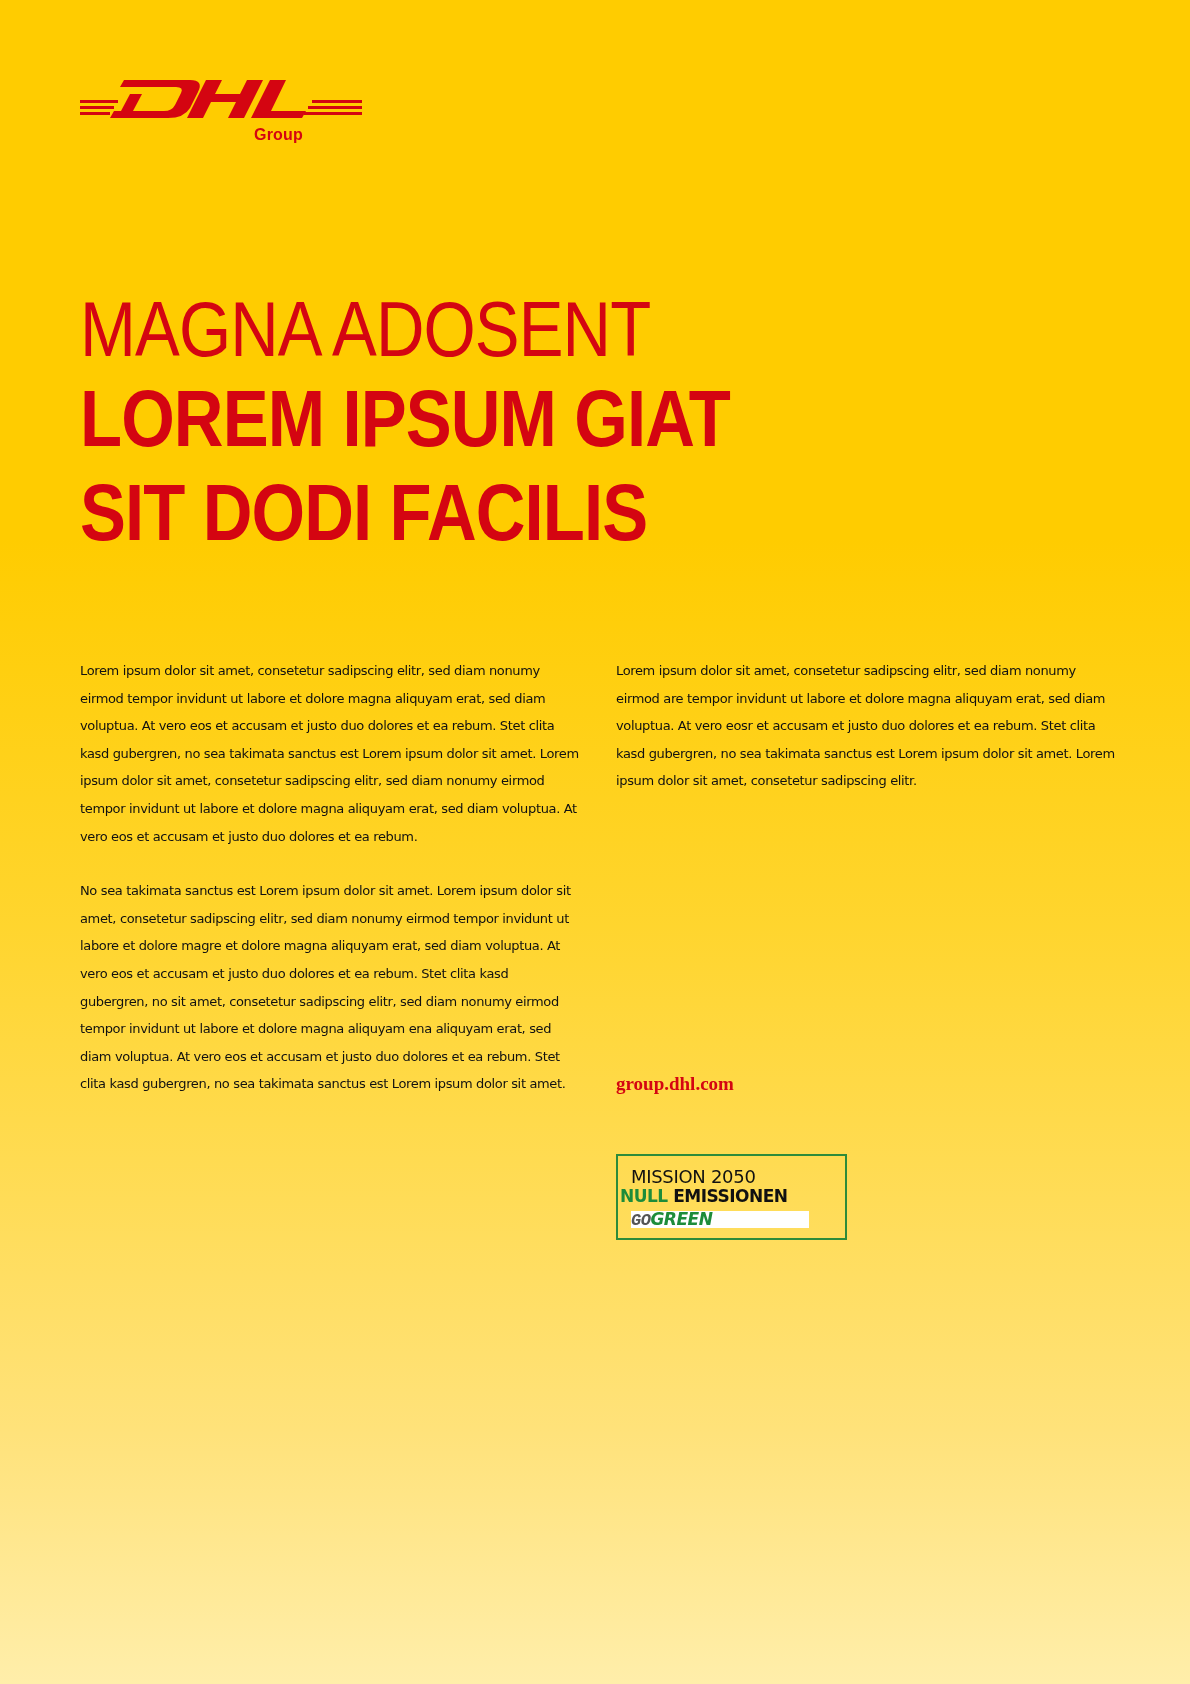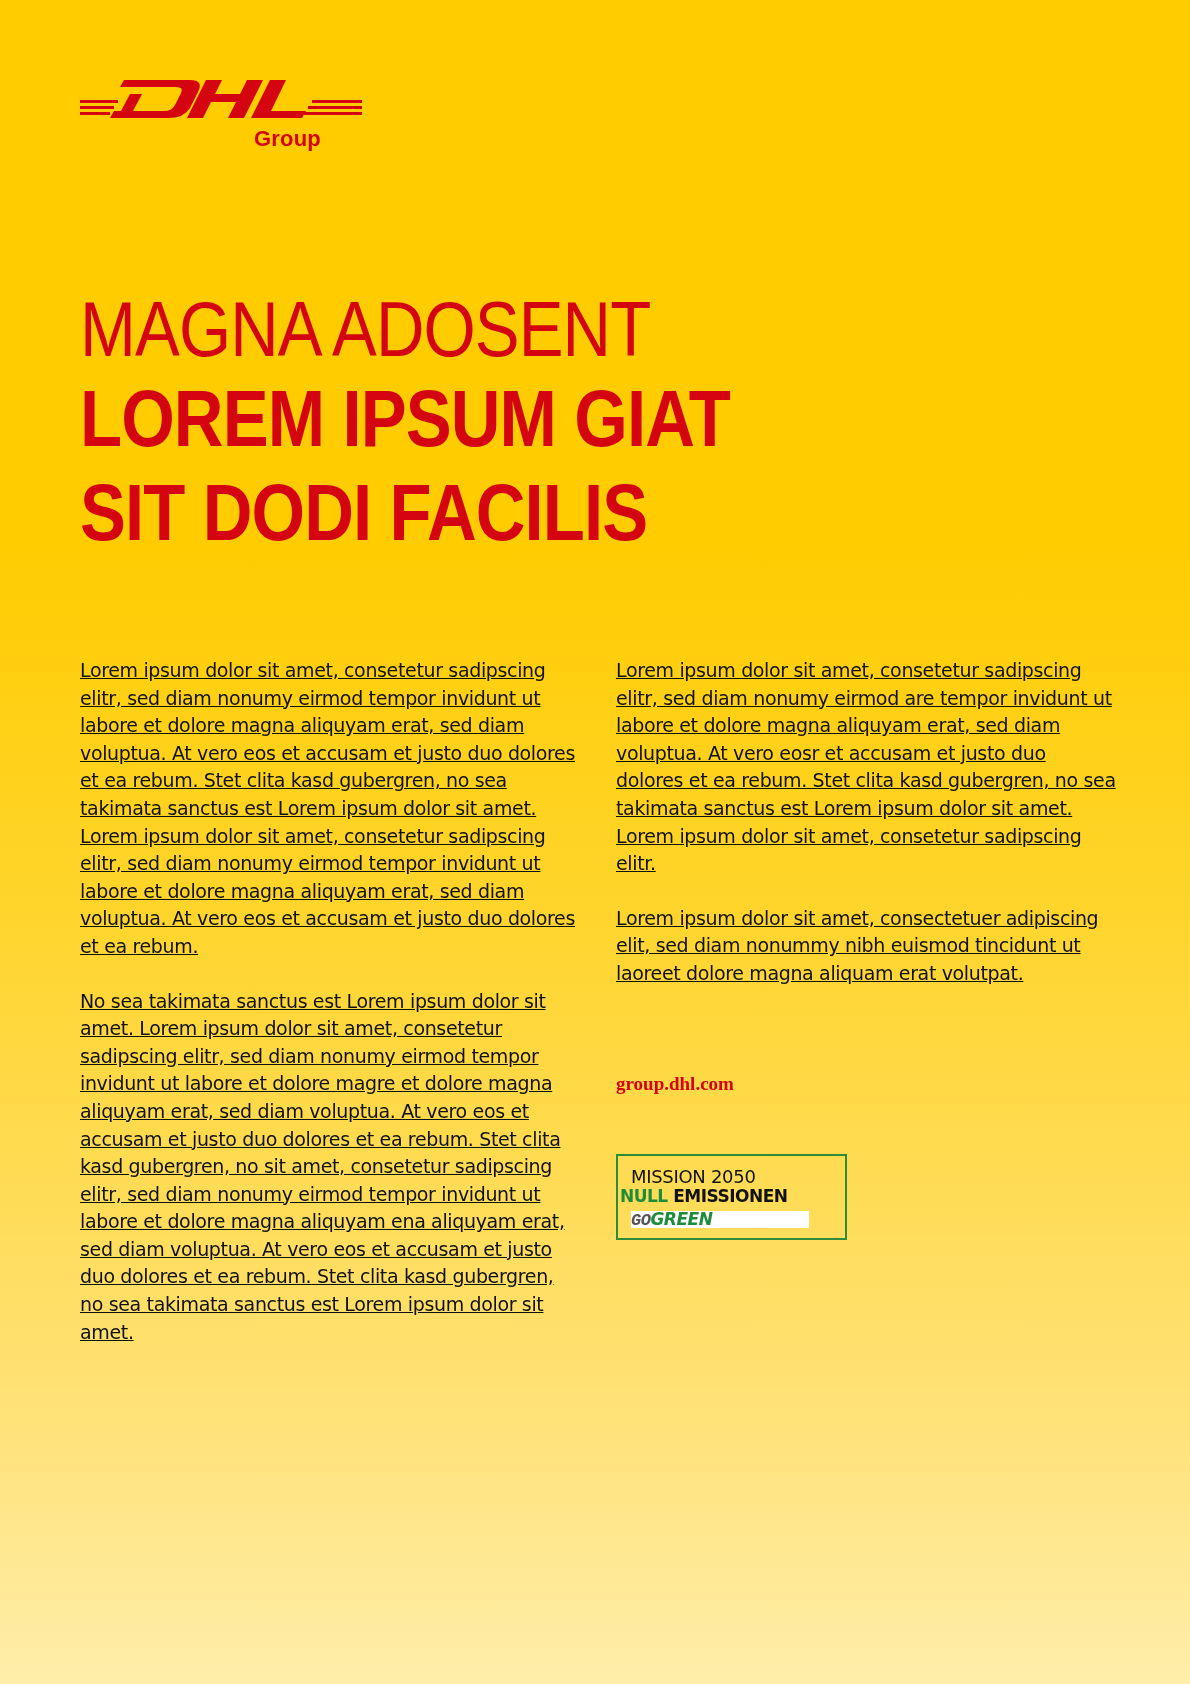--- a/index.html
+++ b/index.html
@@ -8,43 +8,42 @@
     background: linear-gradient(to bottom, #FFCC00 0%, #FFCC00 32%, #FFD52E 55%, #FFE27A 85%, #FFEEAA 100%);
     font-family: "DejaVu Sans", sans-serif;
     color: #111;
     position: relative;
   }
   .logo { position: absolute; left: 80px; top: 78px; width: 282px; height: 76px; }
   .logo svg { display: block; }
   .logo-sub {
     position: absolute; left: 174px; top: 48px;
     font-family: "Liberation Sans", sans-serif; font-weight: bold;
-    font-size: 22px; color: #D40511; letter-spacing: 0.2px;
+    font-size: 16px; color: #D40511; letter-spacing: 0.2px;
   }
   .headline { position: absolute; left: 80px; top: 286px; color: #D40511; }
   .headline .thin {
     font-family: "Liberation Sans", sans-serif; font-weight: normal;
     font-size: 78px; line-height: 86px; letter-spacing: -1px;
     transform: scaleX(0.86); transform-origin: left;
     white-space: nowrap;
   }
   .headline .bold {
     font-family: "Liberation Sans", sans-serif; font-weight: bold;
     font-size: 80px; line-height: 94px; letter-spacing: -1px;
     transform: scaleX(0.86); transform-origin: left;
     white-space: nowrap;
   }
   .col { position: absolute; top: 657px; width: 500px; }
   .col.left { left: 80px; }
   .col.right { left: 616px; }
   .col p {
     margin: 0 0 27px 0;
-    font-size: 19px; line-height: 27.6px; color: #111;
+    font-size: 13px; line-height: 27.6px; color: #111;
     letter-spacing: -0.35px;
-    text-decoration: underline;
   }
   .link {
     font-family: Liberation Serif, serif; font-weight: bold;
     font-size: 19px; color: #D40511; text-decoration: none;
     position: absolute; left: 616px; top: 1073px;
   }
   .badge {
     position: absolute; left: 616px; top: 1154px; width: 231px; height: 86px;
     border: 2px solid #2E8B3A; box-sizing: border-box;
   }
@@ -87,21 +86,20 @@
   <div class="bold">SIT DODI FACILIS</div>
 </div>
 
 <div class="col left">
   <p>Lorem ipsum dolor sit amet, consetetur sadipscing elitr, sed diam nonumy eirmod tempor invidunt ut labore et dolore magna aliquyam erat, sed diam voluptua. At vero eos et accusam et justo duo dolores et ea rebum. Stet clita kasd gubergren, no sea takimata sanctus est Lorem ipsum dolor sit amet. Lorem ipsum dolor sit amet, consetetur sadipscing elitr, sed diam nonumy eirmod tempor invidunt ut labore et dolore magna aliquyam erat, sed diam voluptua. At vero eos et accusam et justo duo dolores et ea rebum.</p>
   <p>No sea takimata sanctus est Lorem ipsum dolor sit amet. Lorem ipsum dolor sit amet, consetetur sadipscing elitr, sed diam nonumy eirmod tempor invidunt ut labore et dolore magre et dolore magna aliquyam erat, sed diam voluptua. At vero eos et accusam et justo duo dolores et ea rebum. Stet clita kasd gubergren, no sit amet, consetetur sadipscing elitr, sed diam nonumy eirmod tempor invidunt ut labore et dolore magna aliquyam ena aliquyam erat, sed diam voluptua. At vero eos et accusam et justo duo dolores et ea rebum. Stet clita kasd gubergren, no sea takimata sanctus est Lorem ipsum dolor sit amet.</p>
 </div>
 
 <div class="col right">
   <p>Lorem ipsum dolor sit amet, consetetur sadipscing elitr, sed diam nonumy eirmod are tempor invidunt ut labore et dolore magna aliquyam erat, sed diam voluptua. At vero eosr et accusam et justo duo dolores et ea rebum. Stet clita kasd gubergren, no sea takimata sanctus est Lorem ipsum dolor sit amet. Lorem ipsum dolor sit amet, consetetur sadipscing elitr.</p>
-  <p>Lorem ipsum dolor sit amet, consectetuer adipiscing elit, sed diam nonummy nibh euismod tincidunt ut laoreet dolore magna aliquam erat volutpat.</p>
 </div>
 
 <a class="link">group.dhl.com</a>
 
 <div class="badge">
   <span class="l1">MISSION 2050</span>
   <span class="l2"><span class="g">NULL</span> <span class="k">EMISSIONEN</span></span>
   <div class="bar"></div>
   <span class="l3"><span class="go">GO</span><span class="gr">GREEN</span></span>
 </div>

